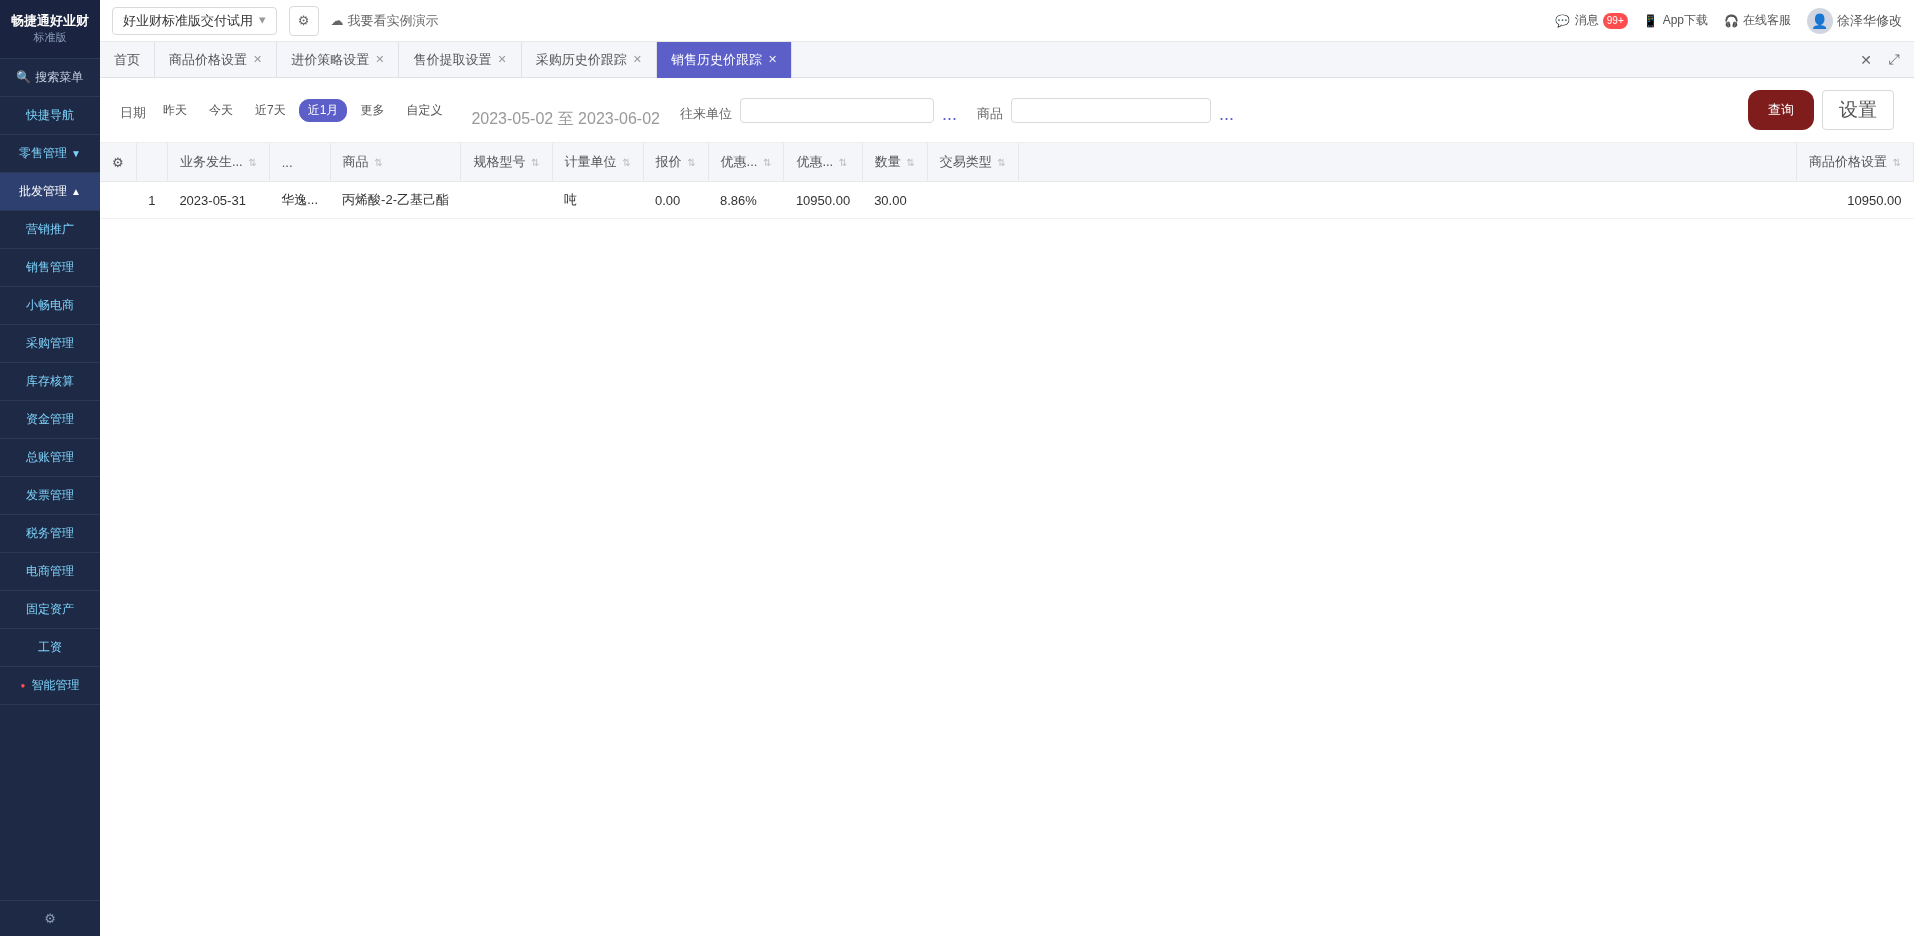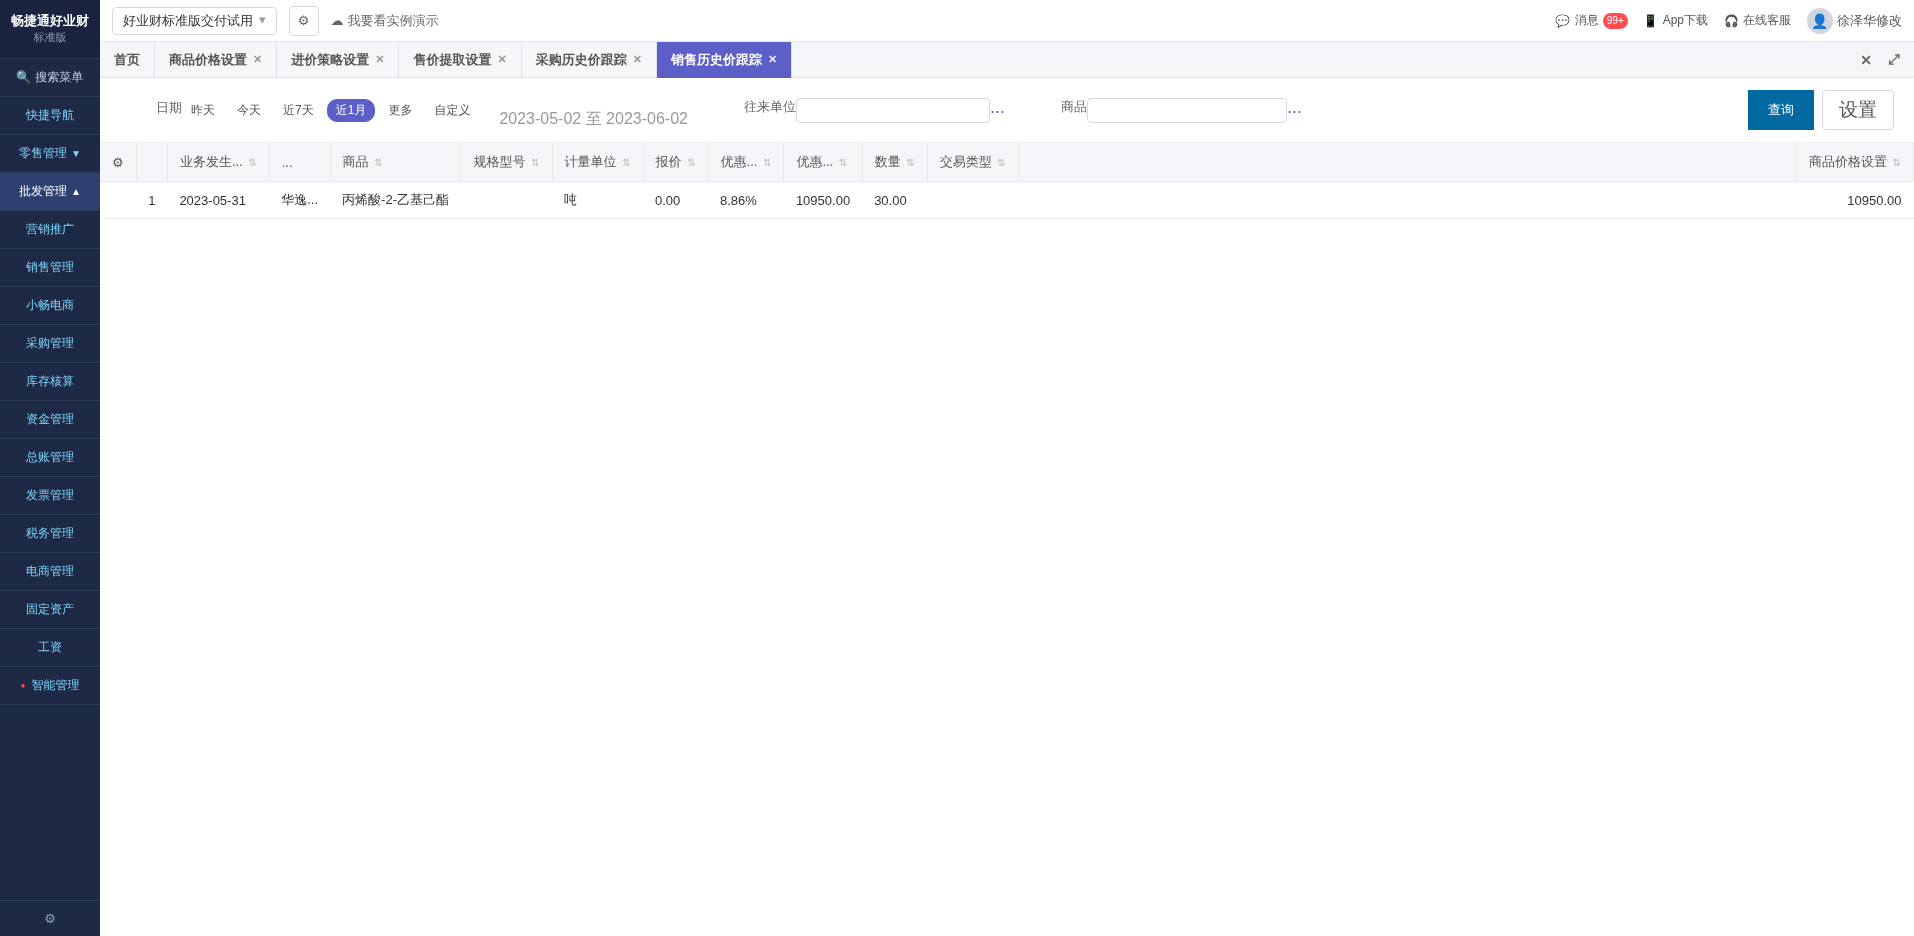--- a/index.html
+++ b/index.html
@@ -162,21 +162,20 @@
 
     
     .tabs-bar {
       background: #f5f6fa;
       border-bottom: 1px solid #e0e0e8;
       display: flex;
       align-items: center;
       padding: 0 0 0 0;
       flex-shrink: 0;
       height: 36px;
-      font-weight: bold;
     }
     .tab-item {
       display: flex;
       align-items: center;
       padding: 0 14px;
       height: 36px;
       font-size: 13px;
       cursor: pointer;
       color: #555;
       border-right: 1px solid #e0e0e8;
@@ -273,22 +272,22 @@
     .filter-area {
       padding: 12px 20px;
       display: flex;
       align-items: center;
       gap: 20px;
       border-bottom: 1px solid #f0f0f0;
       flex-wrap: wrap;
     }
     .filter-group {
       display: flex;
-      align-items: flex-start;
-      margin-left: 36px;
+      align-items: flex-end;
+      gap: 8px;
     }
     .filter-label {
       color: #666;
       font-size: 13px;
       white-space: nowrap;
     }
     .date-btns {
       display: flex;
       align-items: center;
       gap: 4px;
@@ -325,24 +324,24 @@
       cursor: pointer;
       font-size: 18px;
       line-height: 1;
     }
     .filter-actions {
       margin-left: auto;
       display: flex;
       gap: 8px;
     }
     .btn-primary {
-      background: #0369a1;
+      background: #7f1d1d;
       color: #fff;
       border: none;
-      border-radius: 0;
+      border-radius: 12px;
       padding: 6px 20px;
       font-size: 13px;
       cursor: pointer;
     }
     .btn-default {
       background: #fff;
       color: #555;
       border: 1px solid #d9d9d9;
       border-radius: 4px;
       padding: 6px 16px;

